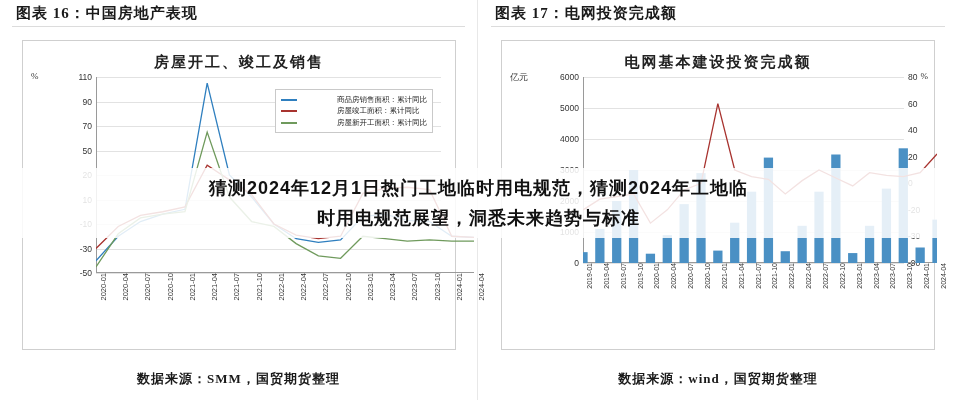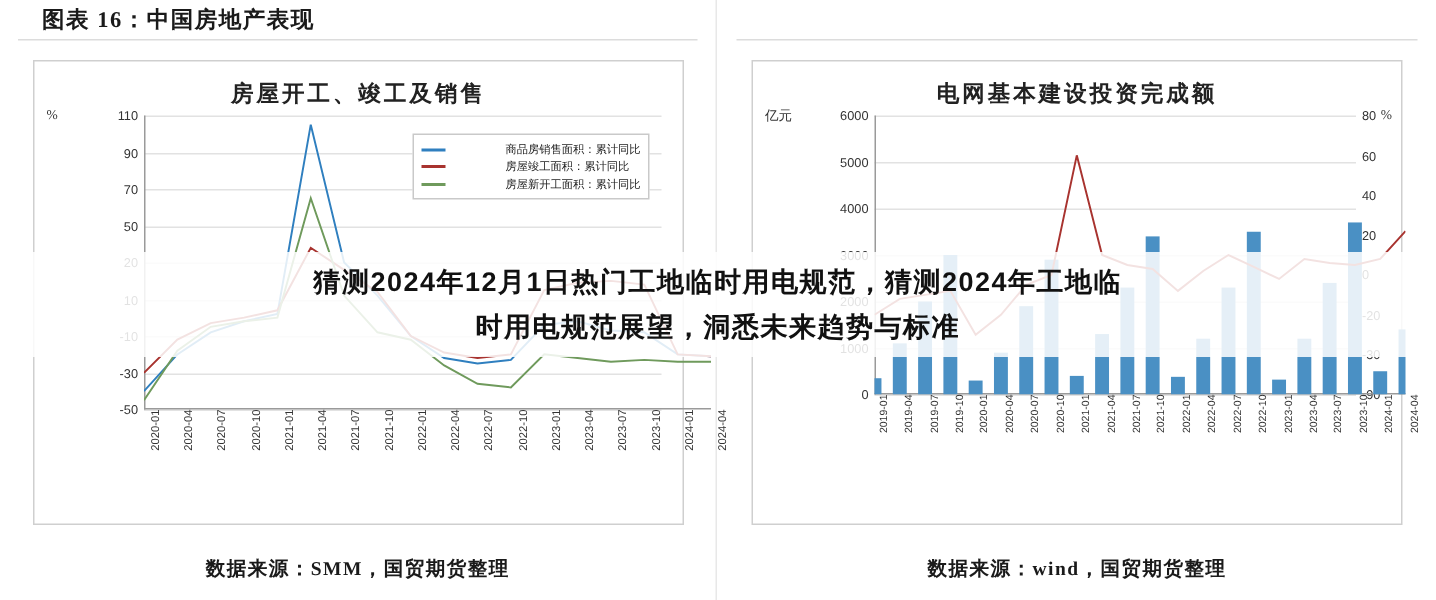--- a/index.html
+++ b/index.html
@@ -9,21 +9,21 @@
     font-family:"Liberation Sans", sans-serif;
     overflow:hidden;
     position:relative;
   }
   .page{position:relative;width:957px;height:400px;}
   .panel{position:absolute;top:0;height:400px;width:478px;box-sizing:border-box;}
   .panel.left{left:0;border-right:1px solid #e8e8e8;}
   .panel.right{left:479px;}
 
   .panel-title{
-    position:absolute;left:28px;top:4px;
+    position:absolute;left:16px;top:4px;
     font-family:"Liberation Serif", serif;
     font-size:15px;font-weight:bold;color:#1a1a1a;
     letter-spacing:1px;
     white-space:nowrap;
   }
   .title-rule{position:absolute;left:12px;right:12px;top:26px;height:1px;background:#dcdcdc;}
 
   .chart-box{
     position:absolute;left:22px;top:40px;width:434px;height:310px;
     border:1px solid #cfcfcf;background:#ffffff;box-sizing:border-box;
@@ -153,20 +153,21 @@
             <span class="swatch" style="background: rgb(111, 154, 92);"></span>
             <span class="lbl">房屋新开工面积：累计同比</span>
           </div>
         </div>
     </div>
 
     <div class="source">数据来源：SMM，国贸期货整理</div>
   </div>
 
   <div class="panel right">
+    <div class="panel-title">图表 17：电网投资完成额</div>
     <div class="title-rule"></div>
 
     <div class="chart-box">
       <div class="chart-title">电网基本建设投资完成额</div>
       <div class="axis-unit unit-left">亿元</div>
       <div class="axis-unit unit-right">%</div>
 
       <div class="plot" id="plotR" style="left:48px;top:36px;right:30px;bottom:86px;">
           <div class="gridline" style="top: 0px;"></div>
           <div class="ytick" style="top: 0px;">6000</div>

